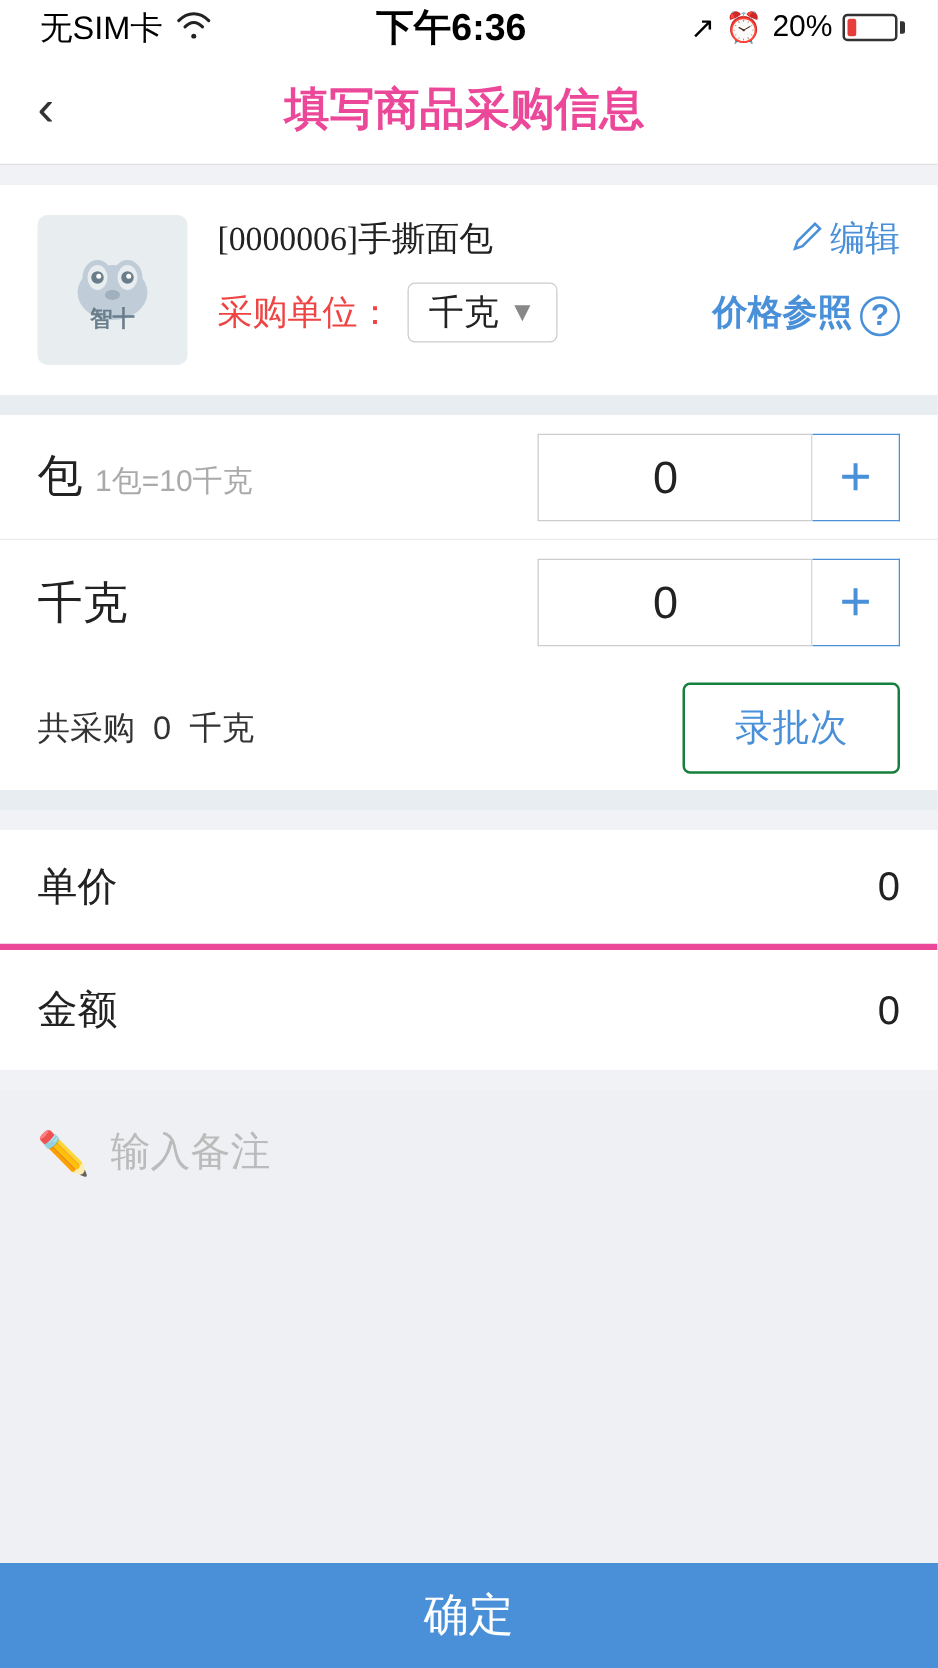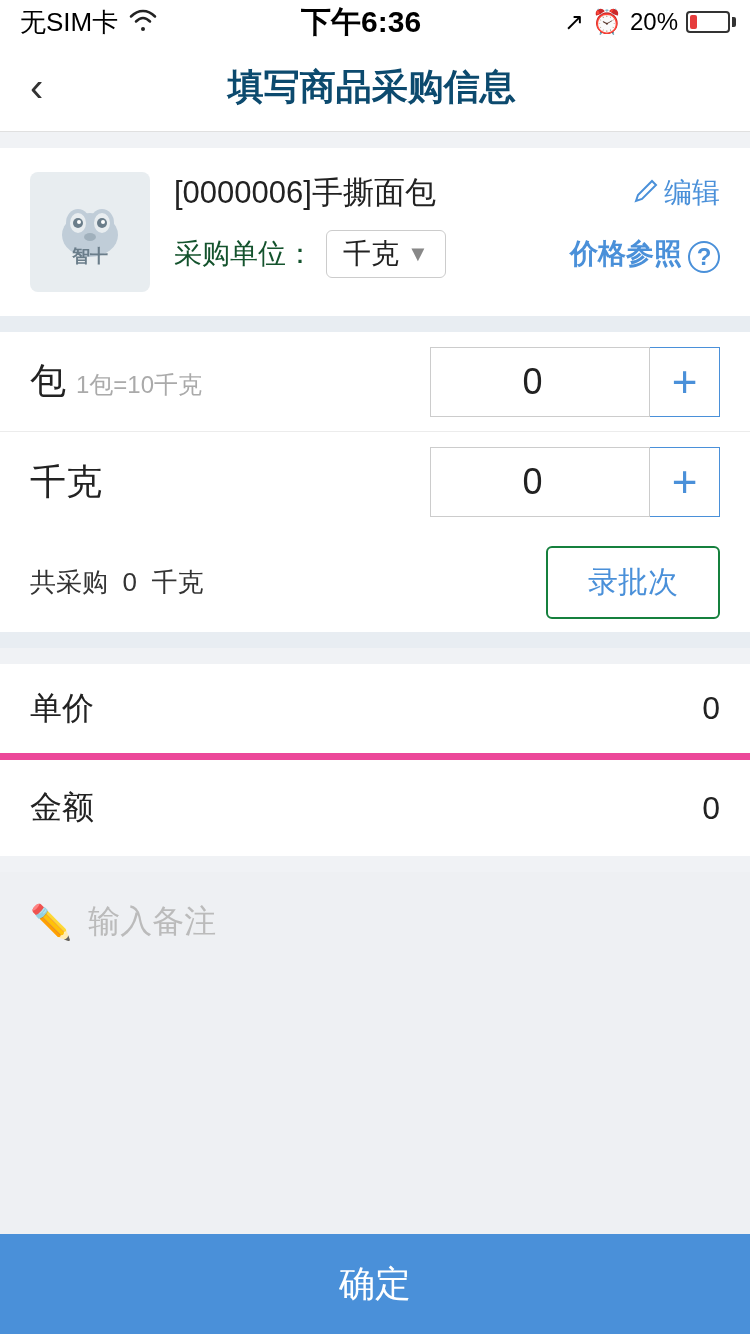--- a/index.html
+++ b/index.html
@@ -13,21 +13,21 @@
     }
 
     
     .status-bar {
       width: 750px;
       height: 44px;
       background: #fff;
       display: flex;
       align-items: center;
       justify-content: space-between;
-      padding: 0 20px;
+      padding: 0 32px;
       font-size: 26px;
       font-weight: 500;
     }
     .status-left { display: flex; align-items: center; gap: 10px; }
     .status-center { font-size: 30px; font-weight: 600; }
     .status-right { display: flex; align-items: center; gap: 8px; font-size: 24px; }
     .battery-icon {
       width: 44px; height: 22px; border: 2px solid #333; border-radius: 4px; position: relative; display: inline-flex; align-items: center; padding: 2px;
     }
     .battery-icon::after {
@@ -49,21 +49,21 @@
       font-size: 40px;
       color: #333;
       cursor: pointer;
       padding: 10px 20px 10px 0;
     }
     .nav-title {
       flex: 1;
       text-align: center;
       font-size: 36px;
       font-weight: 600;
-      color: #0c4a6e;
+      color: #ec4899;
       margin-right: 40px;
     }
 
     
     .product-card {
       background: #fff;
       margin-top: 16px;
       padding: 24px 30px;
       display: flex;
       align-items: flex-start;
@@ -83,38 +83,39 @@
       font-size: 48px;
       color: #0f172a;
     }
     .product-info { flex: 1; }
     .product-name-row {
       display: flex;
       justify-content: space-between;
       align-items: center;
     }
     .product-name {
-      font-size: 31px;
+      font-size: 27px;
       color: #222;
       font-weight: 500;
+      font-family: Liberation Serif, serif;
     }
     .edit-link {
       font-size: 28px;
       color: #4a90d9;
       display: flex;
       align-items: center;
       gap: 4px;
     }
     .unit-row {
       margin-top: 16px;
       display: flex;
       align-items: center;
       justify-content: space-between;
     }
-    .unit-label { font-size: 28px; color: #14532d; }
+    .unit-label { font-size: 28px; color: #ef4444; }
     .unit-select {
       display: flex;
       align-items: center;
       border: 1px solid #ccc;
       border-radius: 6px;
       padding: 4px 16px;
       font-size: 28px;
       color: #222;
       gap: 8px;
     }
@@ -209,21 +210,21 @@
     
     .price-section {
       background: #fff;
       margin-top: 16px;
     }
     .price-row {
       display: flex;
       align-items: center;
       padding: 0 30px;
       height: 96px;
-      border-bottom: 7px solid #ec4899;
+      border-bottom: 5px solid #ec4899;
       justify-content: space-between;
     }
     .price-row:last-child { border-bottom: none; align-items: center; }
     .price-label { font-size: 32px; color: #222; }
     .price-value { font-size: 32px; color: #222; }
 
     
     .notes-section {
       background: #eef0f3;
       margin-top: 16px;
@@ -239,21 +240,21 @@
     
     .bottom-fill {
       flex: 1;
       background: #eef0f3;
       min-height: 280px;
     }
 
     
     .confirm-btn {
       width: 750px;
-      height: 100px;
+      height: 84px;
       background: #4a90d9;
       color: #fff;
       font-size: 36px;
       font-weight: 500;
       border: none;
       cursor: pointer;
       display: flex;
       align-items: center;
       justify-content: center;
       position: fixed;

